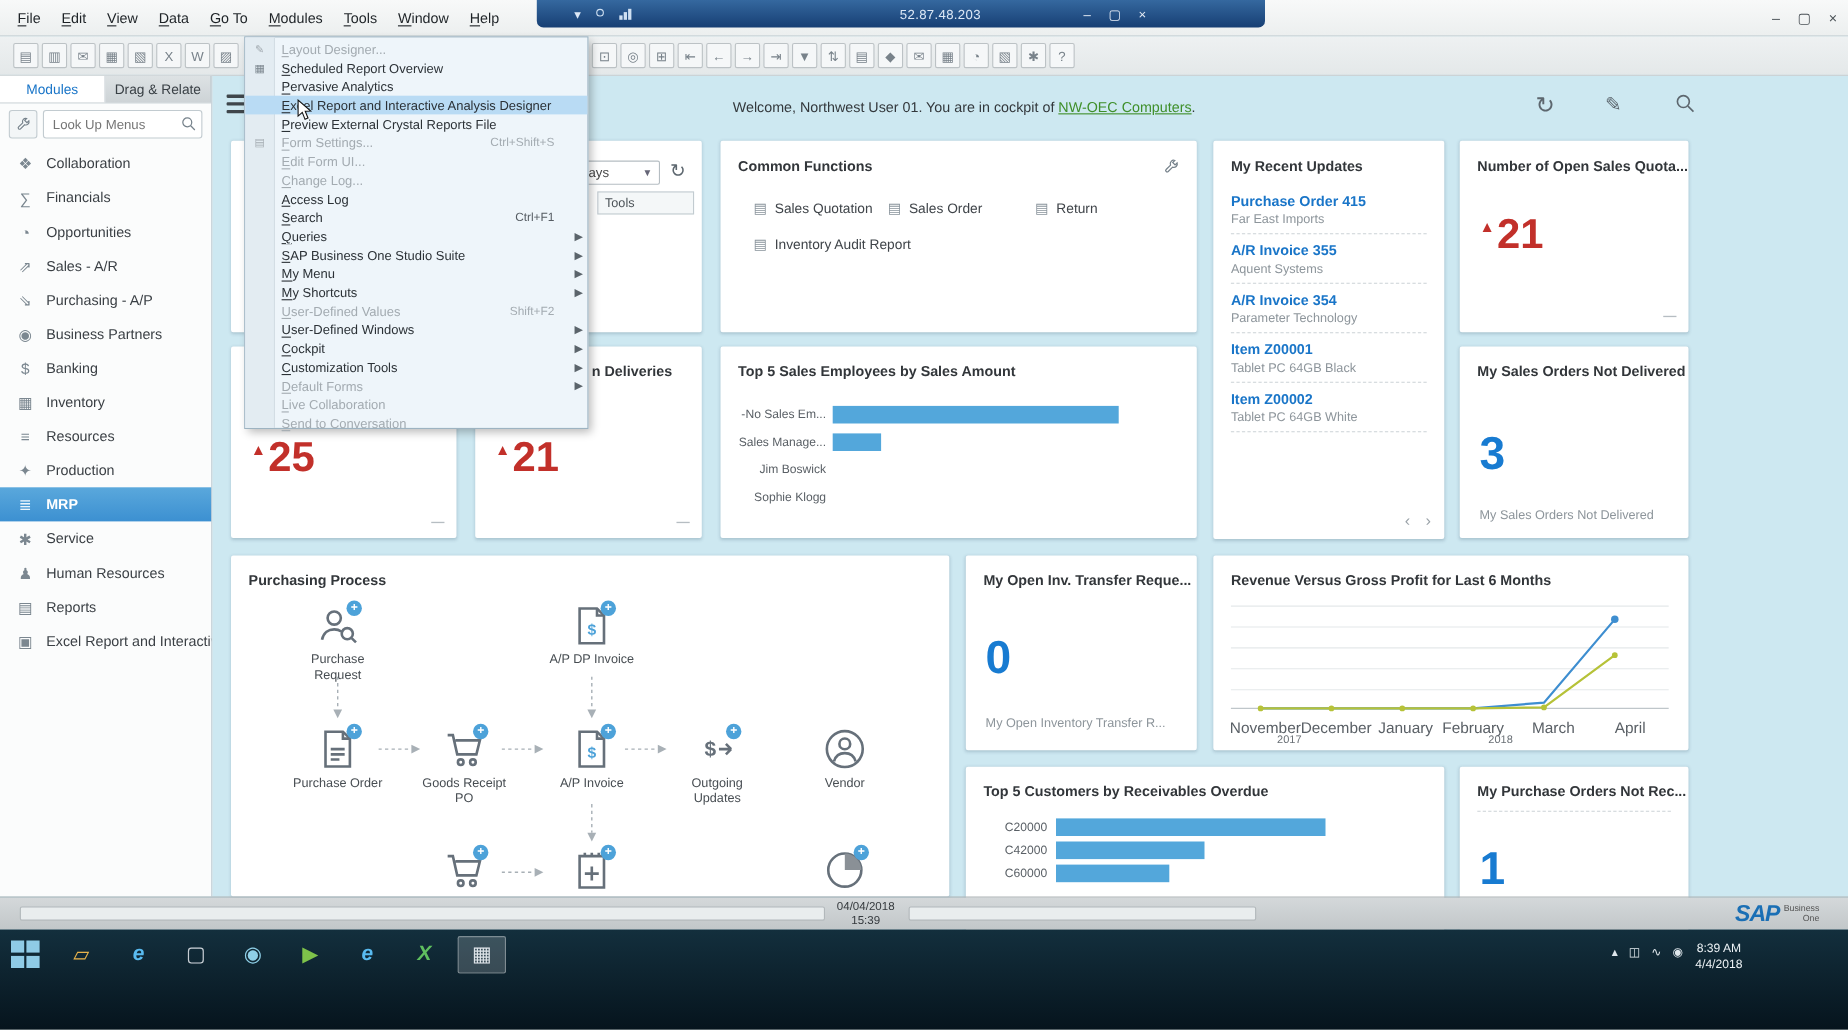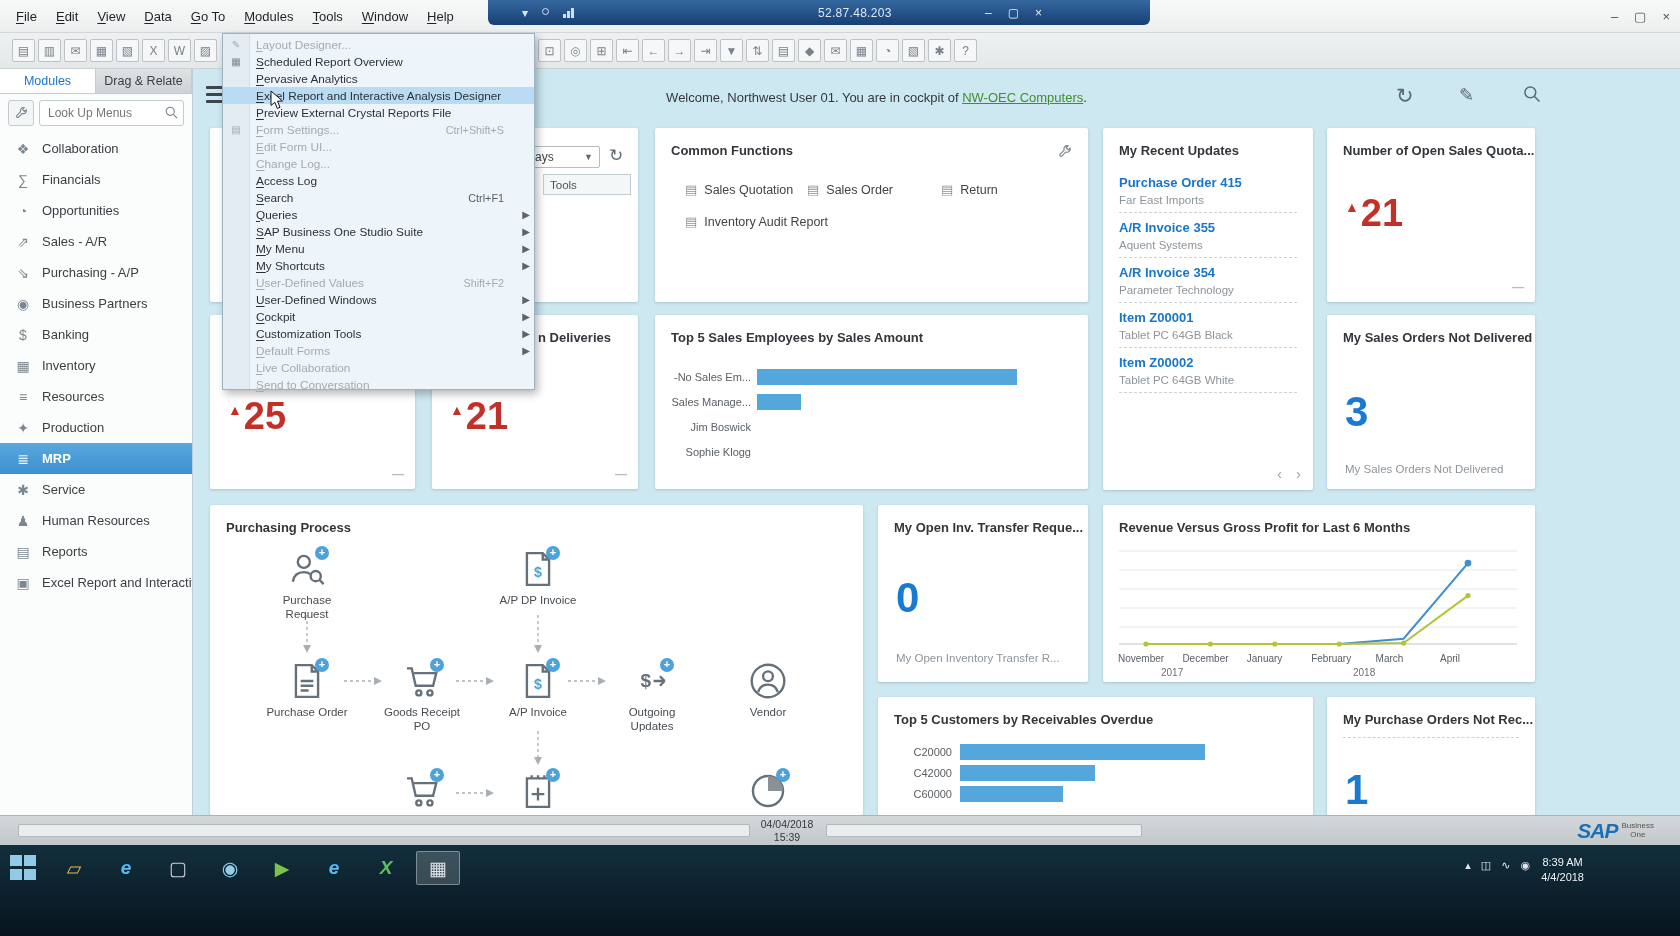--- a/index.html
+++ b/index.html
@@ -104,31 +104,31 @@
   .pnode{position:absolute;width:90px;text-align:center}
   .picon{position:relative;width:40px;height:40px;margin:0 auto}
   .picon svg{width:38px;height:38px}
   .pbadge{position:absolute;top:-4px;right:-2px;width:14px;height:14px;border-radius:50%;background:#4da2d9;color:#fff;
           font-size:11px;line-height:13px;text-align:center;font-weight:bold}
   .plab{font-size:11.5px;color:#474d52;margin-top:4px;line-height:1.2}
   .parrow{position:absolute}
 
   
   #rev-wrap{position:absolute;left:14px;top:36px;width:404px;height:110px}
-  .rev-month{position:absolute;top:148px;width:56px;margin-left:-28px;text-align:left;font-size:10px;color:#5a6066}
+  .rev-month{position:absolute;top:148px;width:56px;margin-left:-28px;text-align:right;font-size:14px;color:#5a6066}
   .rev-year{position:absolute;top:162px;font-size:10px;color:#6a7076}
 
   
   .statusbar{position:absolute;left:0;right:0;top:815px;height:30px;z-index:3;
              background:linear-gradient(#d4d8da,#c2c7c9);border-top:1px solid #adb3b6}
   .track{position:absolute;top:8px;height:13px;background:#e9edee;border:1px solid #b2b8bb;border-radius:2px}
   .sb-datetime{position:absolute;left:752px;top:2px;width:70px;text-align:center;font-size:10.5px;color:#34393d;line-height:1.25}
   .saplogo{position:absolute;right:26px;top:3px;display:flex;align-items:center;gap:4px}
   .saplogo .sap{font-size:21px;font-weight:bold;font-style:italic;color:#1a6fb5;letter-spacing:-1px}
-  .saplogo .bo{font-size:8px;color:#555;line-height:1.1;text-align:center}
+  .saplogo .bo{font-size:8px;color:#555;line-height:1.1;text-align:right}
 
   
   .taskbar{position:absolute;left:0;right:0;top:845px;height:91px;background:linear-gradient(#132f3d,#06141d);z-index:3}
   .startbtn{position:absolute;left:10px;top:10px;width:30px;height:26px;display:grid;grid-template-columns:12px 12px;
             grid-gap:2px;cursor:pointer}
   .startbtn i{background:#8fcbe6;display:block;height:11px}
   .tki{position:absolute;top:6px;width:44px;height:34px;display:flex;align-items:center;justify-content:center;
        font-size:19px;cursor:pointer;border-radius:2px}
   .tki.act{background:rgba(255,255,255,.18);border:1px solid rgba(255,255,255,.35)}
   .tk-tray{position:absolute;right:150px;top:14px;display:flex;gap:10px;color:#dfe7ec;font-size:11px}

